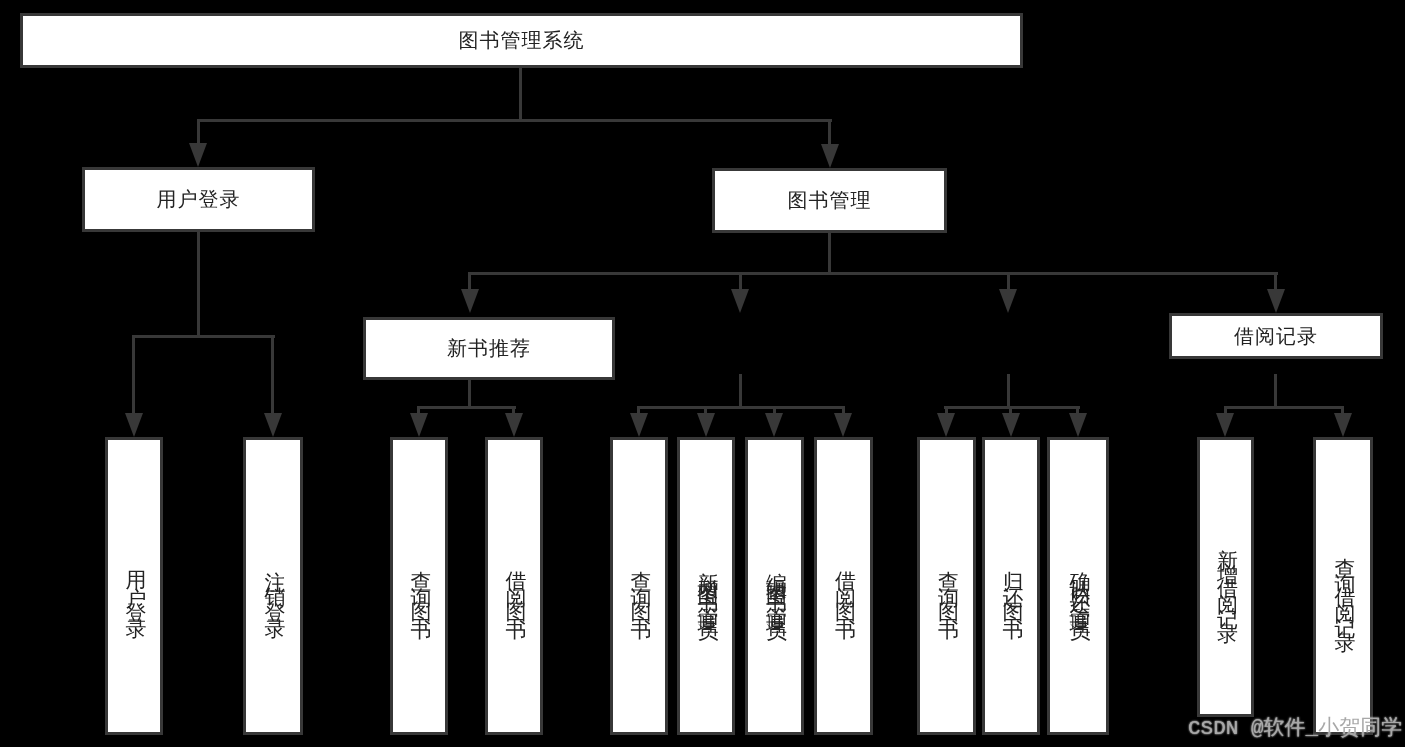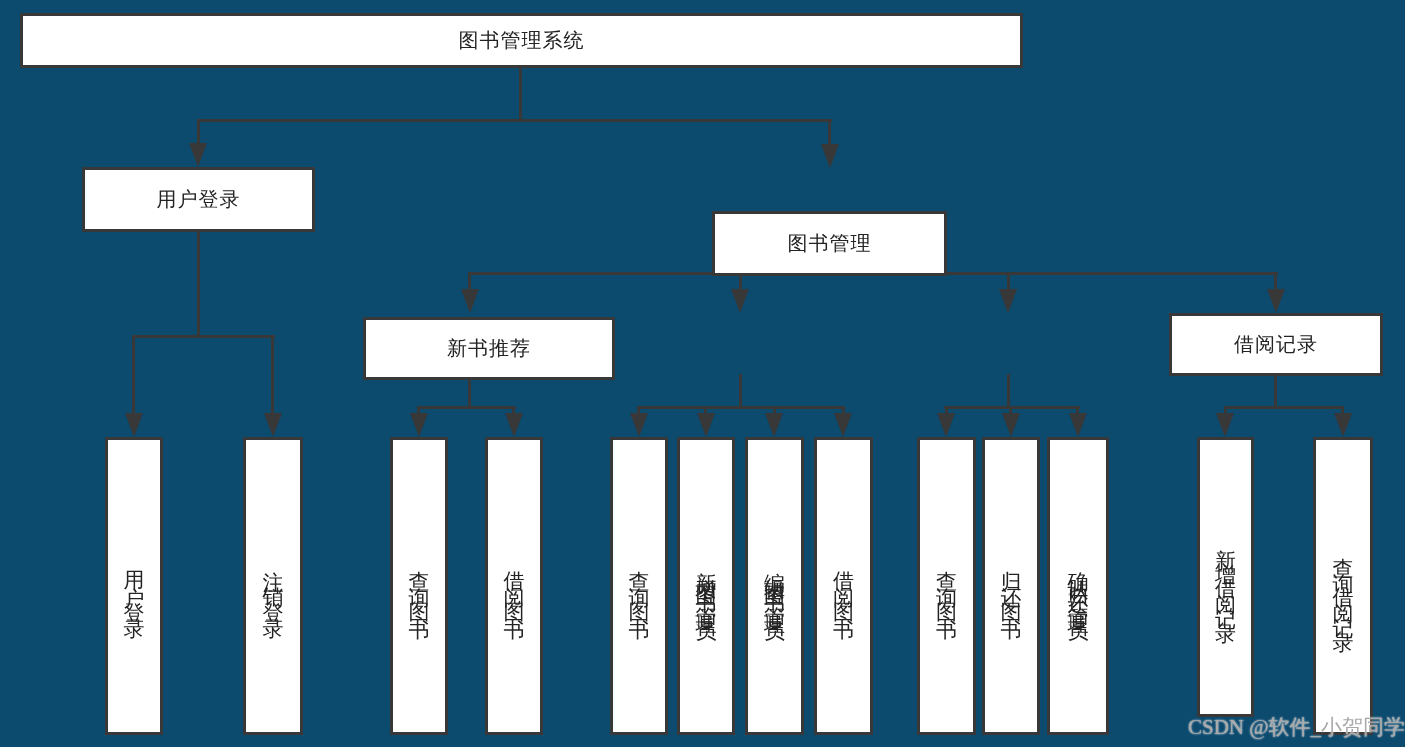--- a/index.html
+++ b/index.html
@@ -1,21 +1,21 @@
 <!DOCTYPE html>
 <html><head>
 <meta charset="utf-8">
 <style>
   html, body { margin: 0; padding: 0; background: #ffffff; }
   .canvas {
     position: relative;
     width: 1405px;
     height: 747px;
-    background: #0c4a6e;
-    font-family: Liberation Serif, serif;
+    background: #000000;
+    font-family: Liberation Mono, monospace;
     overflow: hidden;
   }
   .box {
     position: absolute;
     box-sizing: border-box;
     border: 3px solid #383838;
     background: #ffffff;
     display: flex;
     align-items: center;
     justify-content: center;
@@ -66,42 +66,42 @@
   <div class="box" style="left:20px; top:13px; width:1003px; height:55px;">图书管理系统</div>
 
   <div class="vline" style="left:519px; top:66px; height:56px;"></div>
   <div class="hline" style="left:197px; top:119px; width:635px;"></div>
   <div class="vline" style="left:197px; top:119px; height:27px;"></div>
   <div class="arrow" style="left:189px; top:143px;"></div>
   <div class="vline" style="left:828px; top:119px; height:27px;"></div>
   <div class="arrow" style="left:821px; top:144px;"></div>
 
   <div class="box" style="left:82px; top:167px; width:233px; height:65px;">用户登录</div>
-  <div class="box" style="left:712px; top:168px; width:235px; height:65px;margin-top:43px;">图书管理</div>
+  <div class="box" style="left:712px; top:168px; width:235px; height:65px;">图书管理</div>
 
   <div class="vline" style="left:197px; top:230px; height:107px;"></div>
   <div class="hline" style="left:132px; top:335px; width:143px;"></div>
   <div class="vline" style="left:132px; top:335px; height:80px;"></div>
   <div class="arrow" style="left:125px; top:413px;"></div>
   <div class="vline" style="left:271px; top:335px; height:80px;"></div>
   <div class="arrow" style="left:264px; top:413px;"></div>
 
   <div class="vline" style="left:828px; top:231px; height:44px;"></div>
   <div class="hline" style="left:468px; top:272px; width:810px;"></div>
   <div class="vline" style="left:468px; top:272px; height:20px;"></div>
   <div class="arrow" style="left:461px; top:289px;"></div>
   <div class="vline" style="left:739px; top:272px; height:20px;"></div>
   <div class="arrow" style="left:731px; top:289px;"></div>
   <div class="vline" style="left:1007px; top:272px; height:20px;"></div>
   <div class="arrow" style="left:999px; top:289px;"></div>
   <div class="vline" style="left:1274px; top:272px; height:20px;"></div>
   <div class="arrow" style="left:1267px; top:289px;"></div>
 
   <div class="box" style="left:363px; top:317px; width:252px; height:63px;">新书推荐</div>
-  <div class="box" style="left:1169px; top:313px; width:214px; height:63px;">借阅记录</div>
+  <div class="box" style="left:1169px; top:313px; width:214px; height:46px;">借阅记录</div>
 
   <div class="vline" style="left:468px; top:374px; height:35px;"></div>
   <div class="hline" style="left:417px; top:406px; width:99px;"></div>
   <div class="vline" style="left:417px; top:406px; height:11px;"></div>
   <div class="arrow" style="left:410px; top:413px;"></div>
   <div class="vline" style="left:512px; top:406px; height:11px;"></div>
   <div class="arrow" style="left:505px; top:413px;"></div>
 
   <div class="vline" style="left:739px; top:374px; height:35px;"></div>
   <div class="hline" style="left:637px; top:406px; width:208px;"></div>

